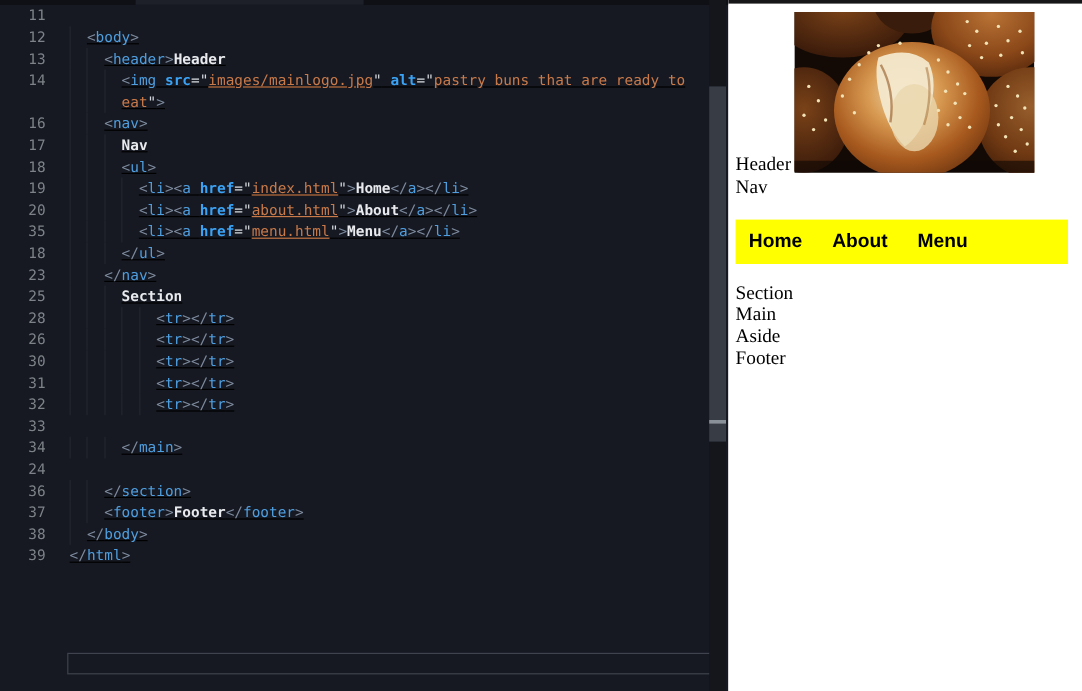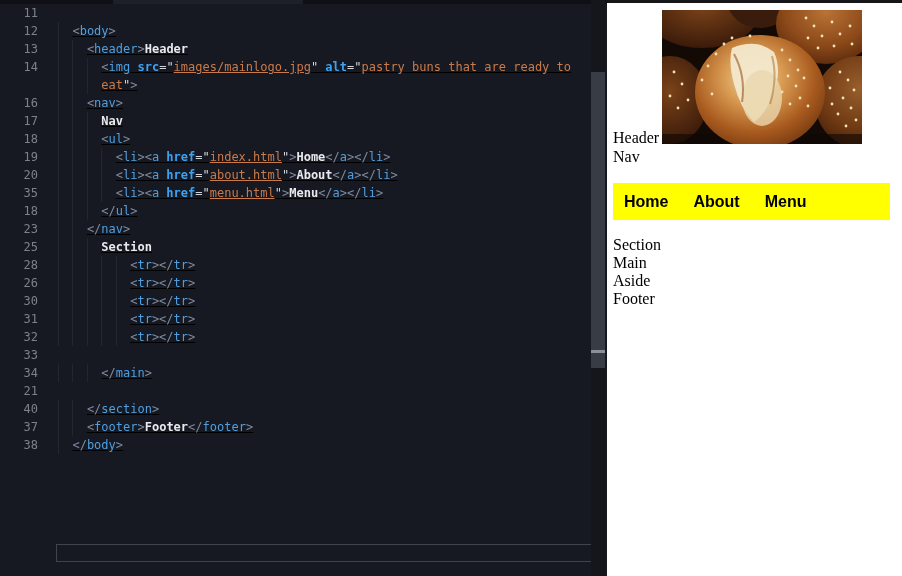--- a/index.html
+++ b/index.html
@@ -137,33 +137,37 @@
           <span class="code"><span class="iu"></span><span class="iu"></span><span class="iu"></span><span class="iu"></span><span class="iu"></span><span class="tk-a">&lt;</span><span class="tk-t">tr</span><span class="tk-a">&gt;&lt;/</span><span class="tk-t">tr</span><span class="tk-a">&gt;</span></span>
         </div>
         <div class="cl">
           <span class="ln">33</span>
         </div>
         <div class="cl">
           <span class="ln">34</span>
           <span class="code"><span class="iu"></span><span class="iu"></span><span class="iu"></span><span class="tk-a">&lt;/</span><span class="tk-t">main</span><span class="tk-a">&gt;</span></span>
         </div>
         <div class="cl">
-          <span class="ln">21</span>
-        </div>
-        <div class="cl">
-          <span class="ln">40</span>
+          <span class="ln">24</span>
+        </div>
+        <div class="cl">
+          <span class="ln">36</span>
           <span class="code"><span class="iu"></span><span class="iu"></span><span class="tk-a">&lt;/</span><span class="tk-t">section</span><span class="tk-a">&gt;</span></span>
         </div>
         <div class="cl">
           <span class="ln">37</span>
           <span class="code"><span class="iu"></span><span class="iu"></span><span class="tk-a">&lt;</span><span class="tk-t">footer</span><span class="tk-a">&gt;</span><span class="tk-x">Footer</span><span class="tk-a">&lt;/</span><span class="tk-t">footer</span><span class="tk-a">&gt;</span></span>
         </div>
         <div class="cl">
           <span class="ln">38</span>
           <span class="code"><span class="iu"></span><span class="tk-a">&lt;/</span><span class="tk-t">body</span><span class="tk-a">&gt;</span></span>
+        </div>
+        <div class="cl">
+          <span class="ln">39</span>
+          <span class="code"><span class="tk-a">&lt;/</span><span class="tk-t">html</span><span class="tk-a">&gt;</span></span>
         </div>
       </div>
     <div class="cur-line-box"></div>
     <div class="sbar">
       <div class="thumb"></div>
       <div class="marker"></div>
     </div>
   </div>
 
   <div class="preview-pane">

